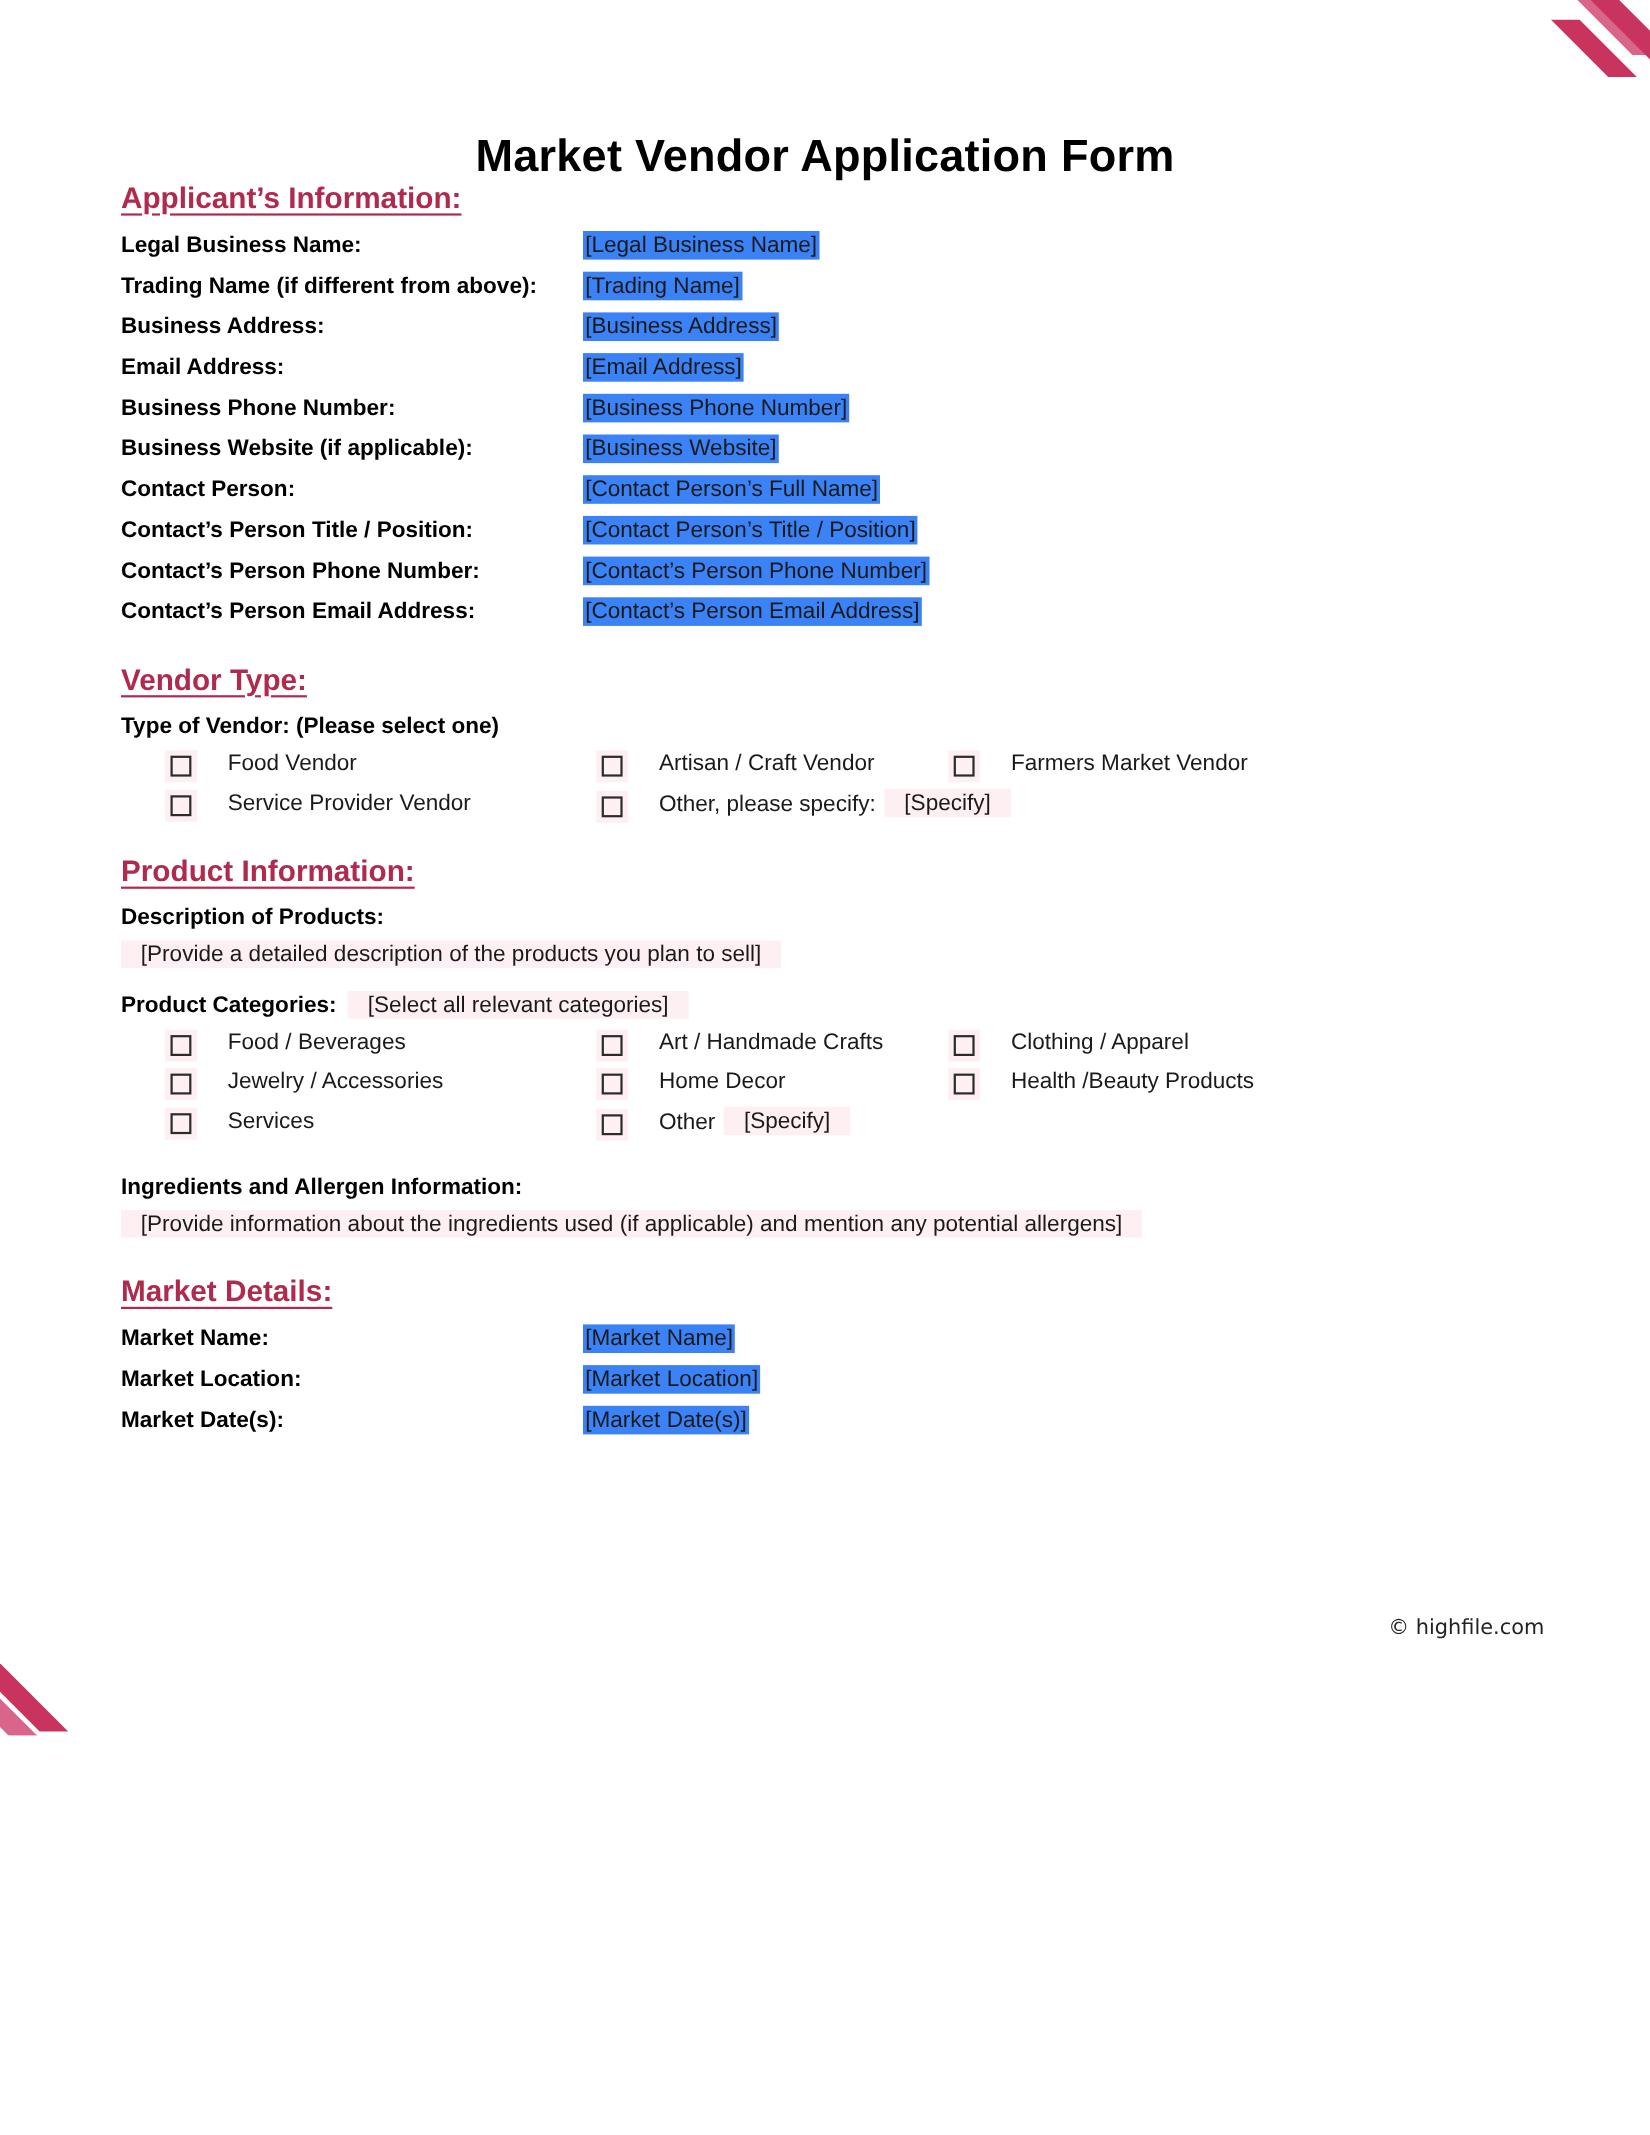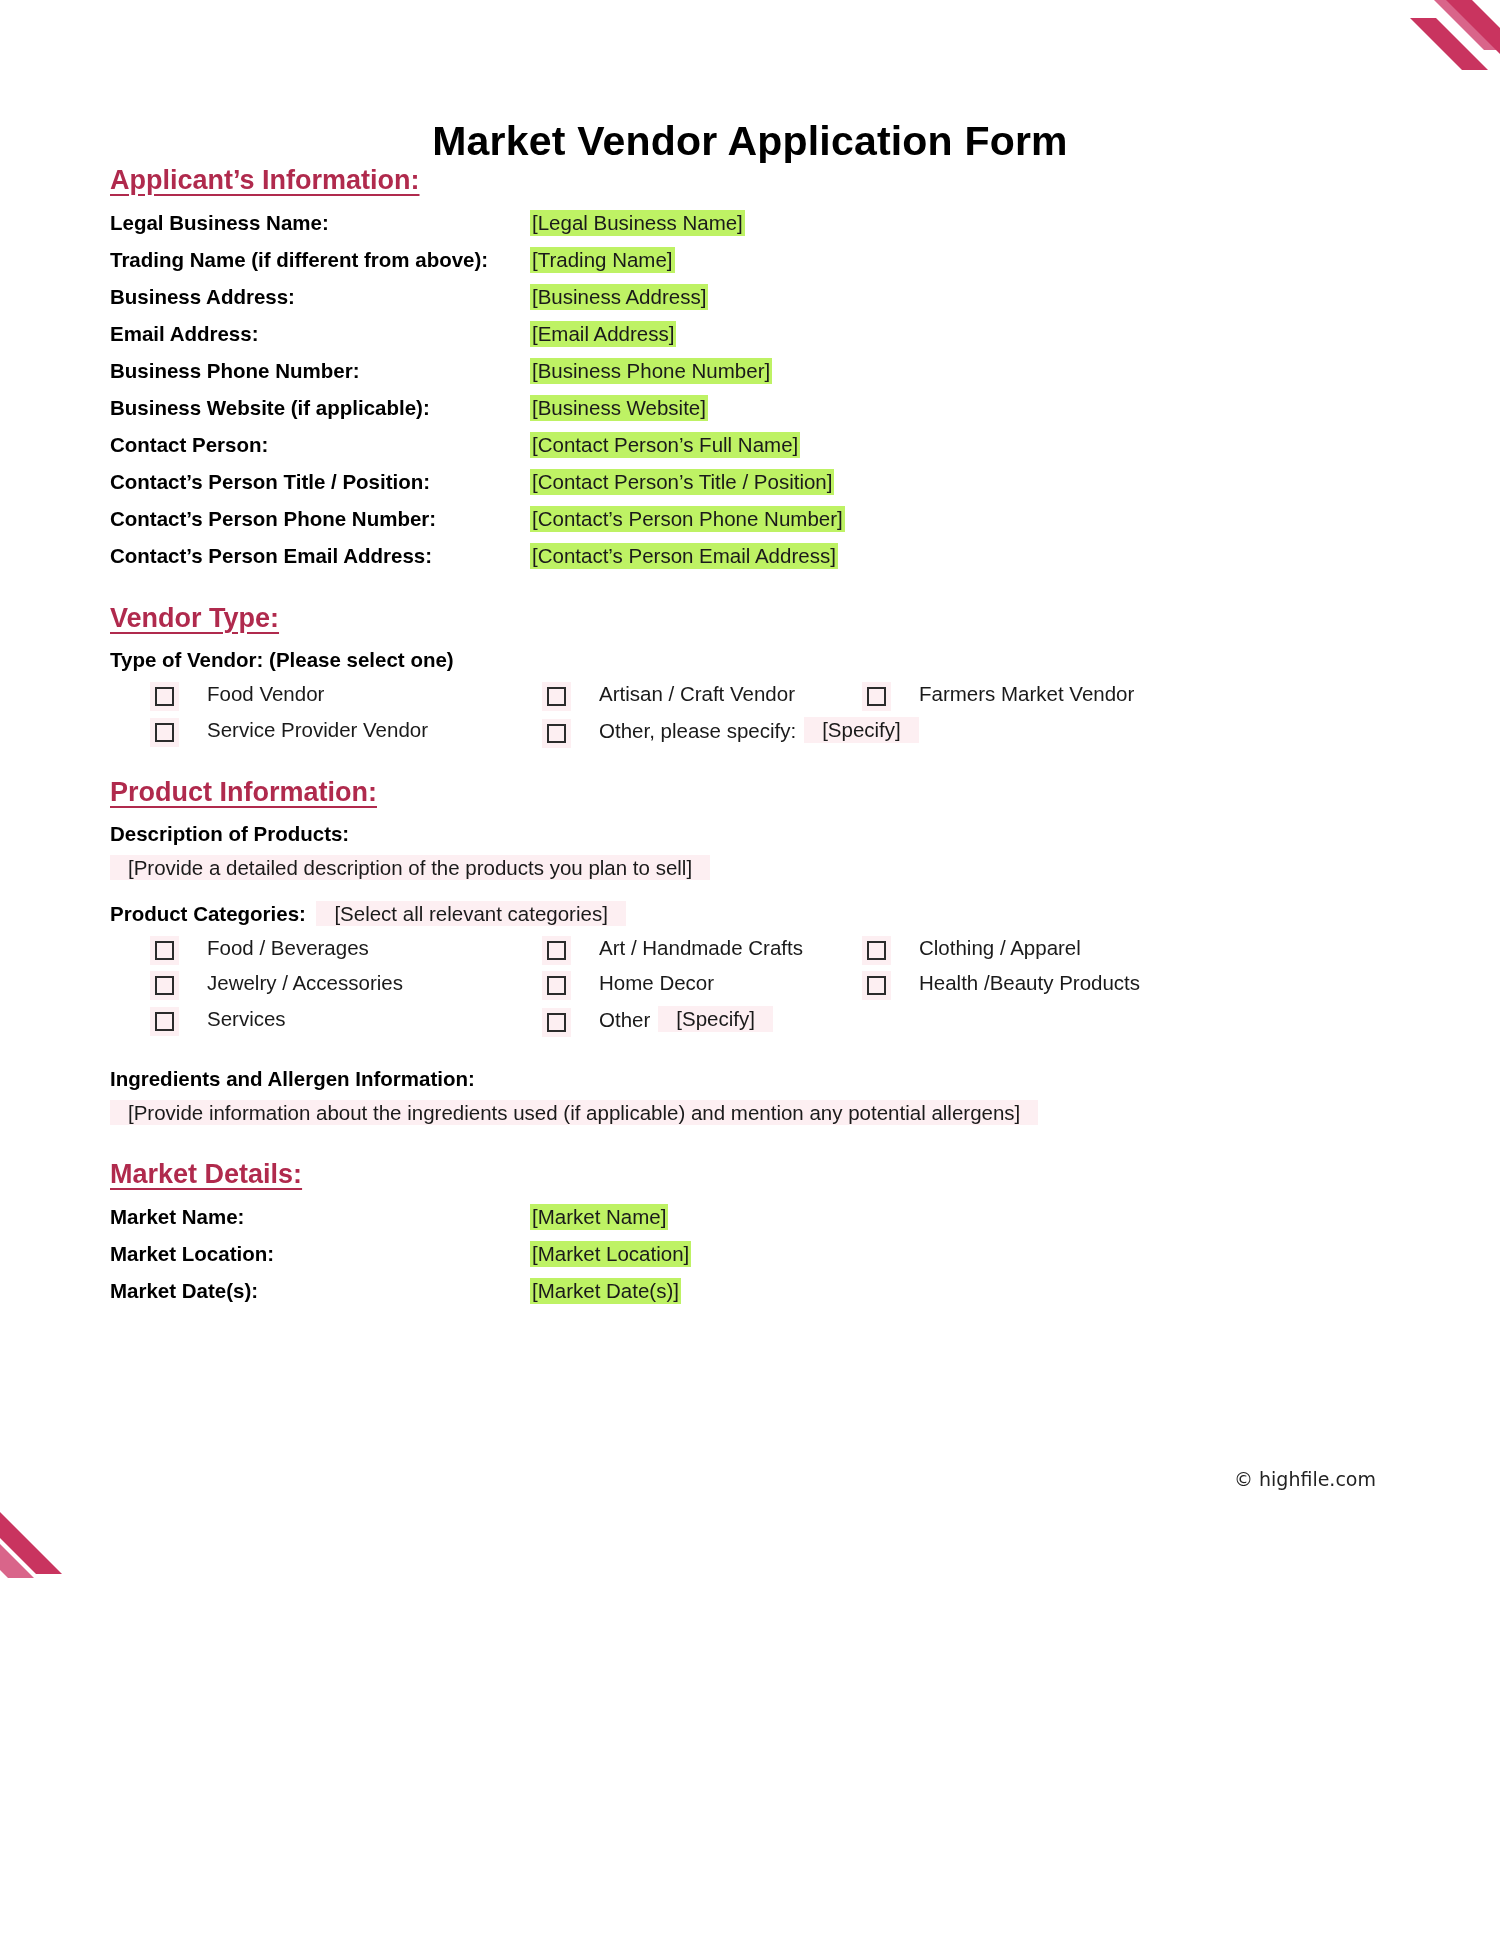--- a/index.html
+++ b/index.html
@@ -67,21 +67,21 @@
     font-weight: bold;
     color: #000;
     width: 420px;
     flex: 0 0 420px;
     white-space: nowrap;
   }
   .field-value {
     font-size: 20.5px;
     font-weight: normal;
     color: #1a1a1a;
-    background: #bef264;
+    background: #3b82f6;
     padding: 1px 2px;
   }
 
   .hl {
     background: #fdeff2;
     padding: 1px 18px;
   }
 
   
   .sub-label {
@@ -135,21 +135,21 @@
     color: #1a1a1a;
     white-space: nowrap;
   }
 
   .spacer-sm { height: 14px; }
   .spacer-md { height: 24px; }
 
   
   .footer {
     position: absolute;
-    right: 124px;
+    right: 96px;
     bottom: 88px;
     font-size: 19px;
     color: #222222;
     font-family: "DejaVu Sans", sans-serif;
   }
 </style>
 </head>
 <body>
 
 <div class="page">

